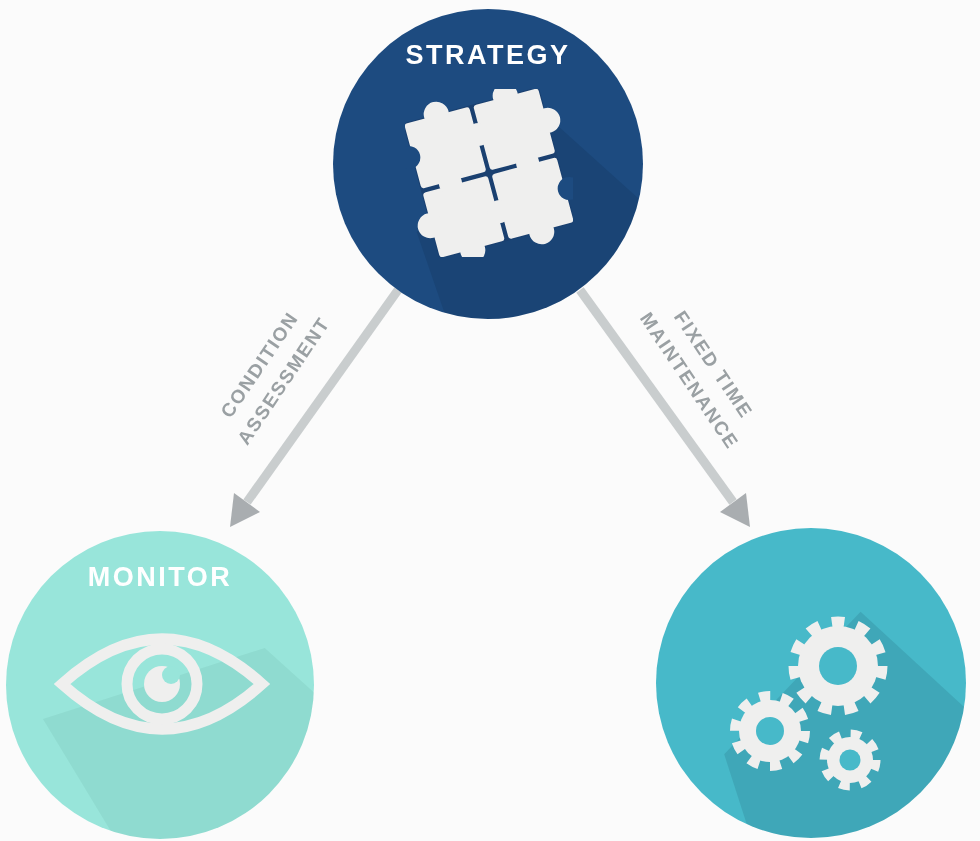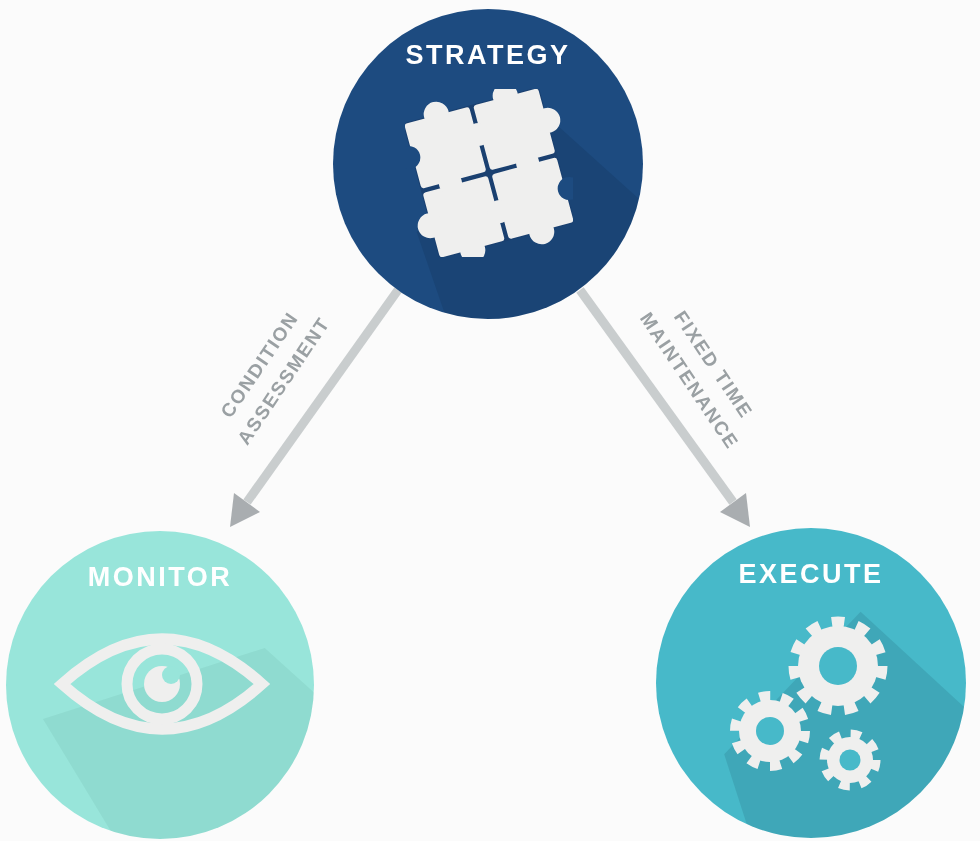--- a/index.html
+++ b/index.html
@@ -111,21 +111,20 @@
     <svg class="node-icon icon-eye" viewBox="0 0 220 130">
       <path class="eye-stroke" d="M 10,65 Q 110,-25 210,65 Q 110,155 10,65 Z"></path>
       <circle class="eye-stroke" cx="110" cy="65" r="35"></circle>
       <circle class="eye-fill" cx="110" cy="65" r="18"></circle>
       <circle class="eye-hl" cx="119" cy="56" r="9"></circle>
     </svg>
   </div>
 
   <div class="node node-execute">
     <div class="shade shade-execute"></div>
-    <div class="node-title">EXECUTE</div>
     <svg class="node-icon icon-gears" viewBox="0 0 210 200">
       <g>
         <circle class="gear-teeth" cx="140" cy="62" r="44" stroke-width="11" stroke-dasharray="12.5 12.6"></circle>
         <circle class="gear-body" cx="140" cy="62" r="40"></circle>
         <circle class="gear-hole" cx="140" cy="62" r="19"></circle>
       </g>
       <g>
         <circle class="gear-teeth" cx="72" cy="127" r="35" stroke-width="10" stroke-dasharray="10.9 11.1"></circle>
         <circle class="gear-body" cx="72" cy="127" r="31"></circle>
         <circle class="gear-hole" cx="72" cy="127" r="14"></circle>

